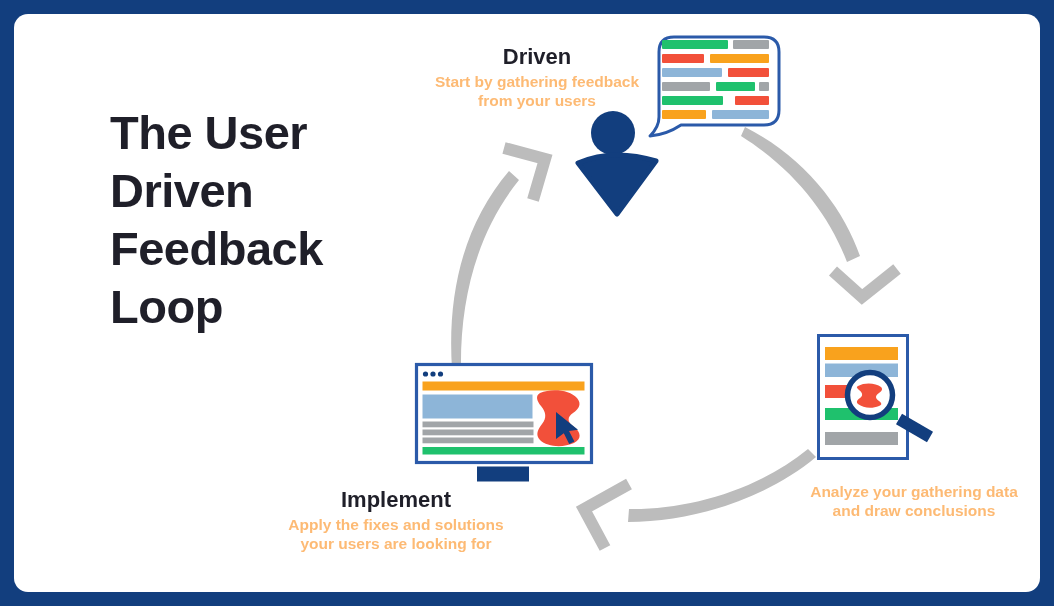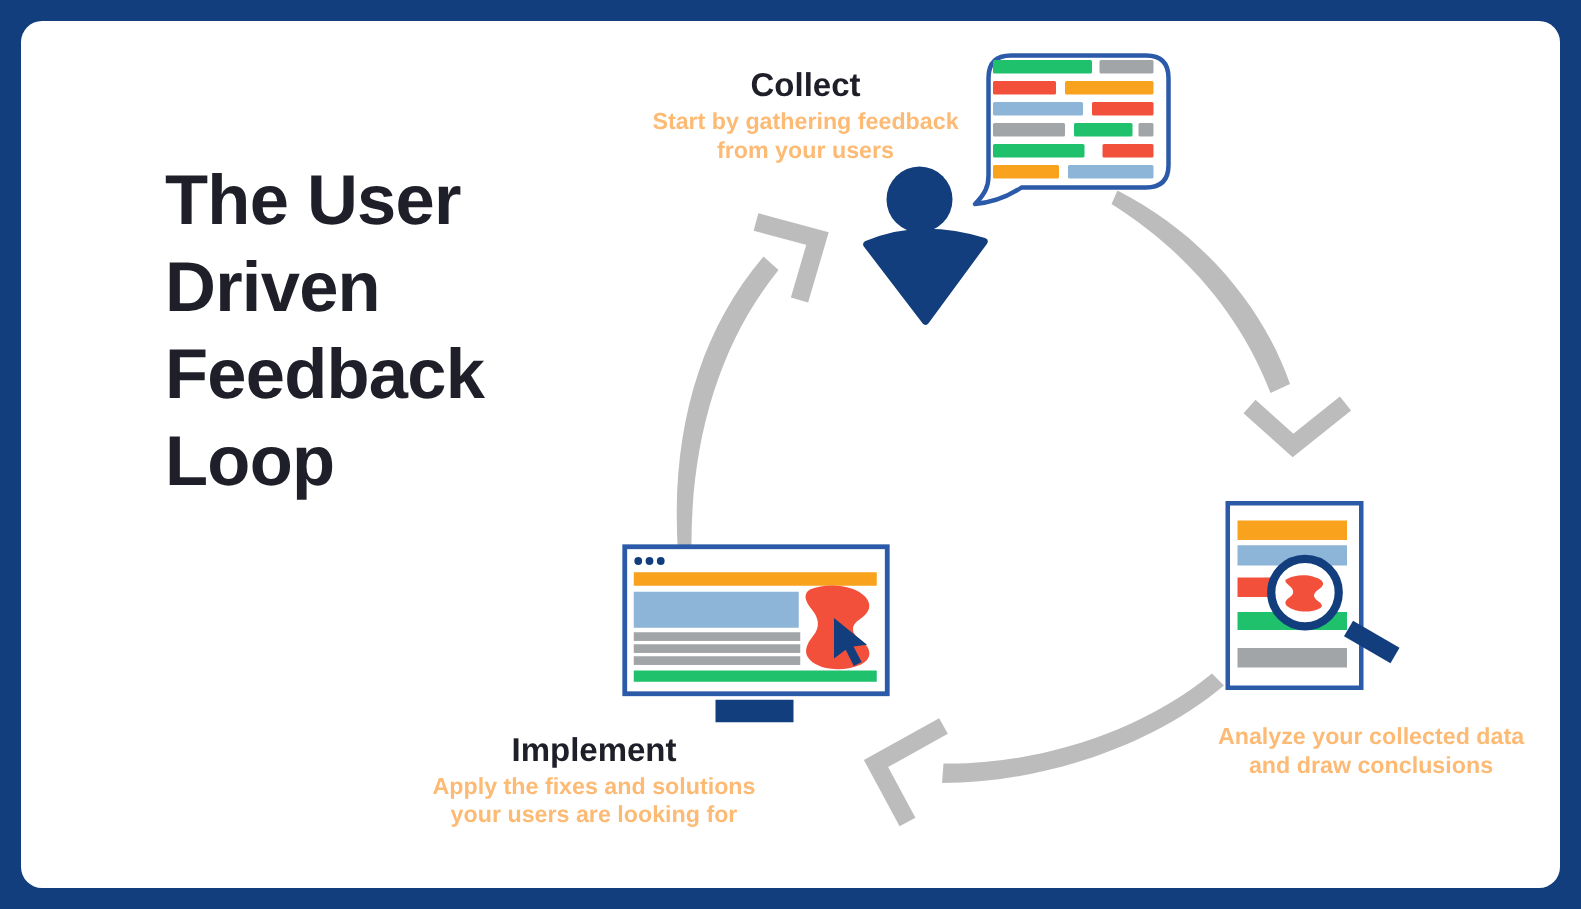--- a/index.html
+++ b/index.html
@@ -46,27 +46,27 @@
 
     <g>
       <path d="M452,369 C447,292 464,224 509,171 L519,180 C478,231 460,297 461,369 Z" fill="#bcbcbc"></path>
       <polyline points="504,148 545,159 533,200" fill="none" stroke="#bcbcbc" stroke-width="12"></polyline>
     </g>
   </svg>
 
   <h1 class="title">The User Driven Feedback Loop</h1>
 
   <div class="step step-collect">
-    <div class="step-label">Collect</div>
+    <div class="step-label">Driven</div>
     <div class="step-desc">Start by gathering feedback
 from your users</div>
   </div>
 
   <div class="step step-learn">
-    <div class="step-desc">Analyze your collected data
+    <div class="step-desc">Analyze your gathering data
 and draw conclusions</div>
   </div>
 
   <div class="step step-implement">
     <div class="step-label">Implement</div>
     <div class="step-desc">Apply the fixes and solutions
 your users are looking for</div>
   </div>
 
   <svg class="art" style="left:641px;top:26px" width="144" height="112" viewBox="0 0 144 112">

